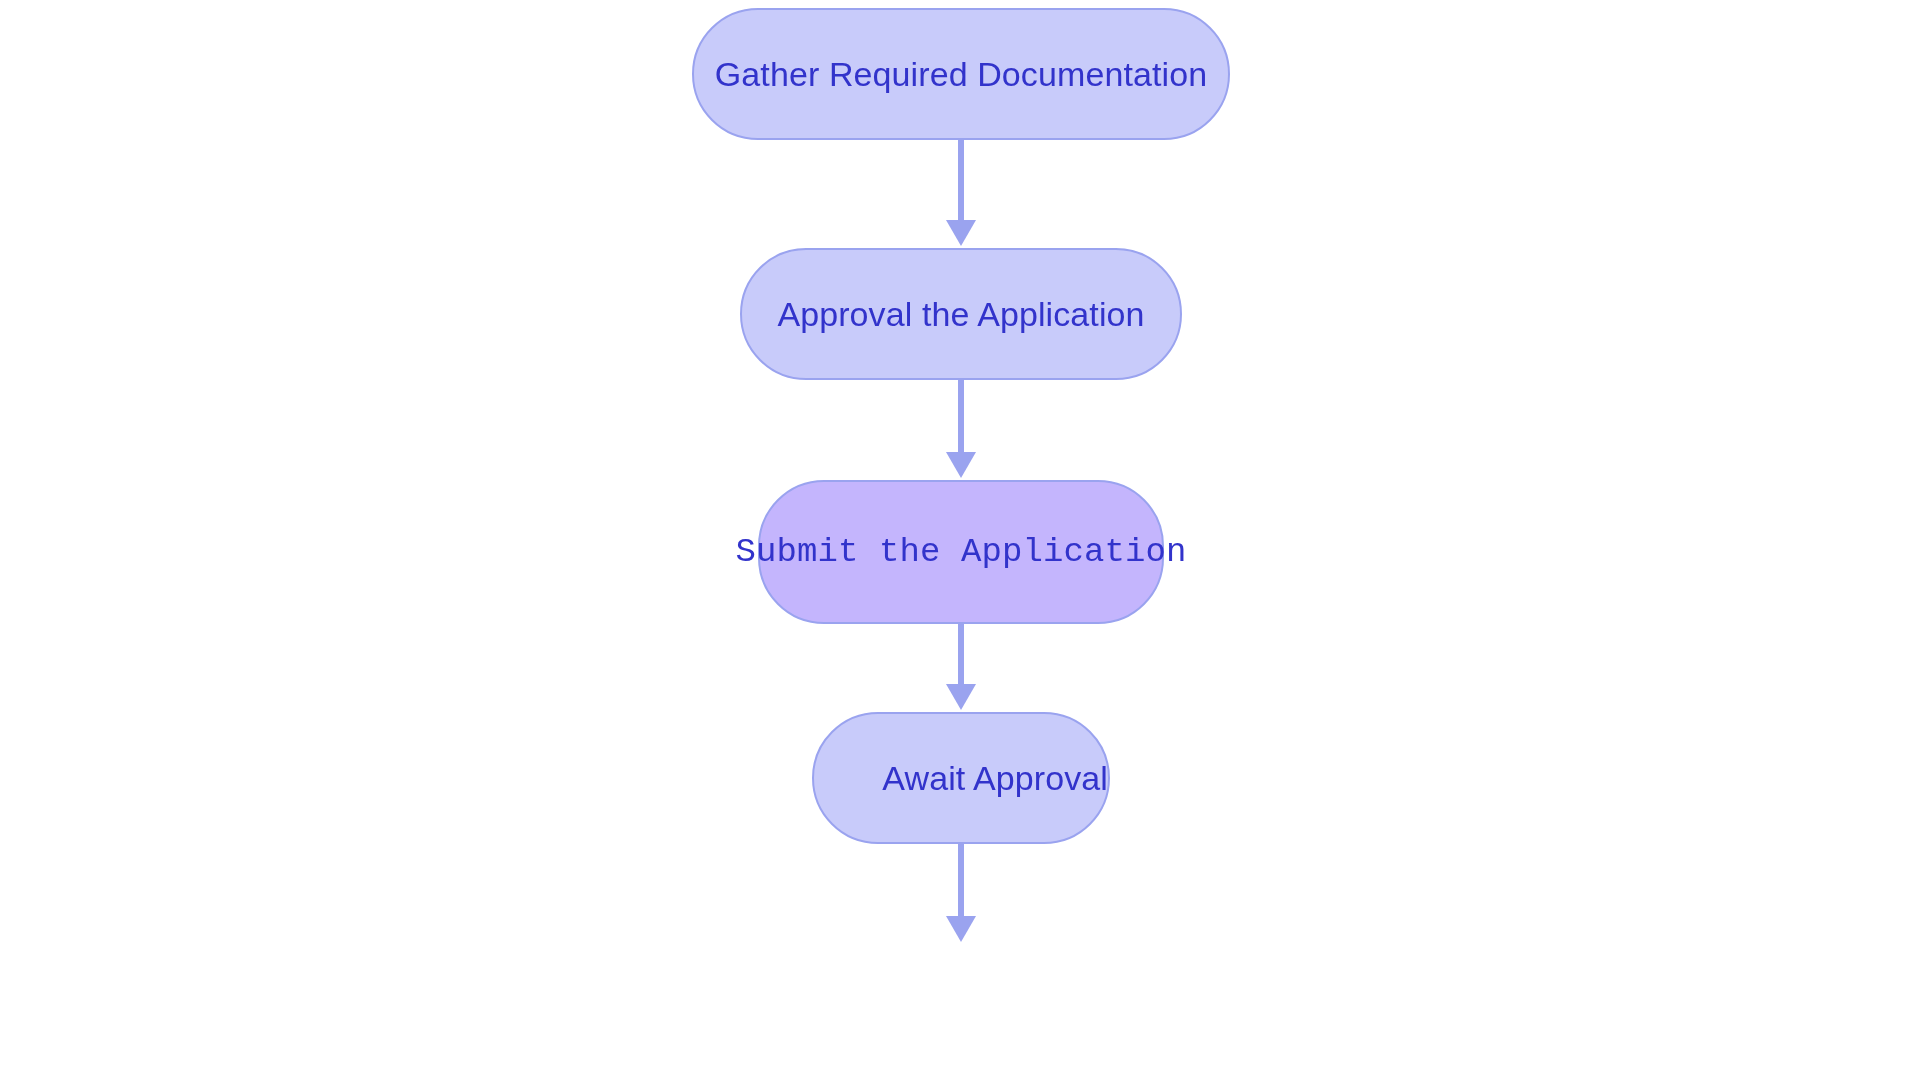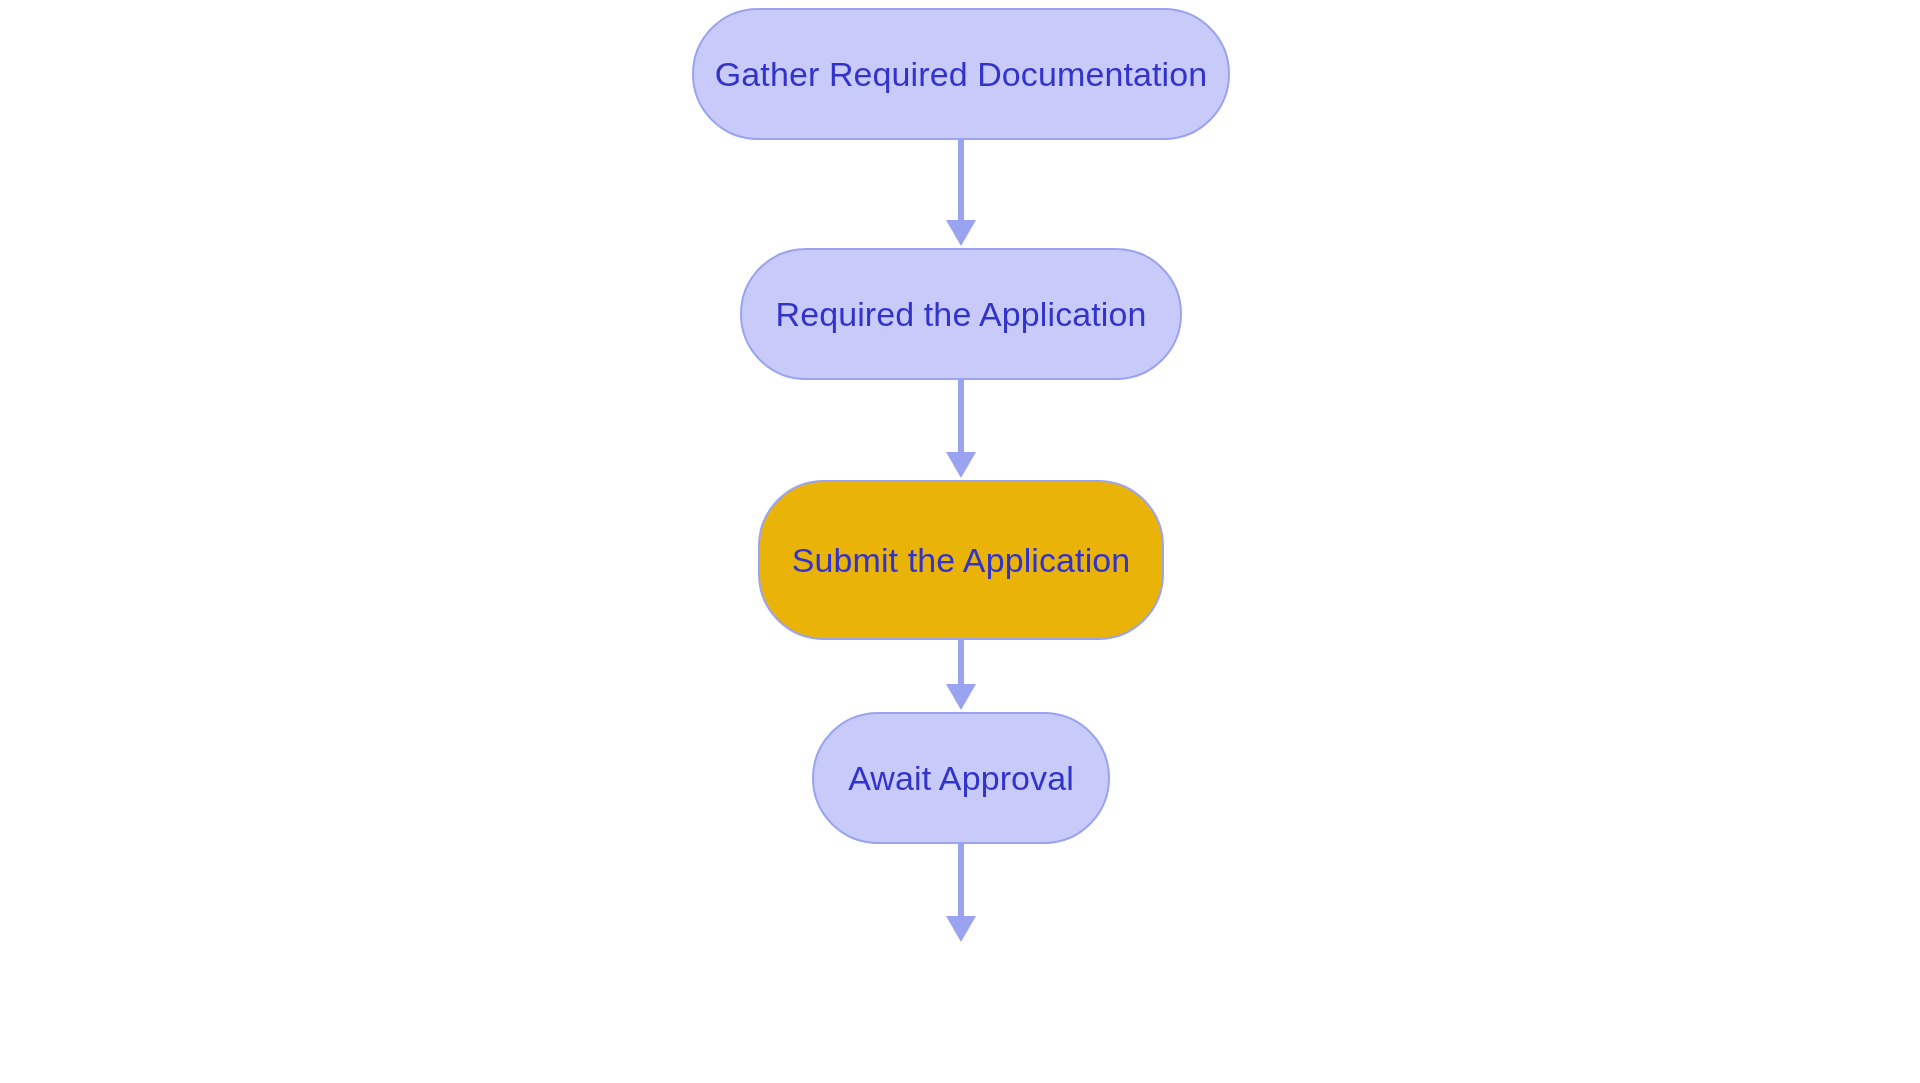--- a/index.html
+++ b/index.html
@@ -82,25 +82,25 @@
         <line x1="15" y1="0" x2="15" y2="72" stroke="#9aa3ef" stroke-width="6"></line>
         <polygon points="0,72 30,72 15,98" fill="#9aa3ef"></polygon>
       </svg>
     </div>
 
   <div class="flow-node" id="node-0" style="left: 692px; top: 8px; width: 538px; height: 132px; border-radius: 66px; font-size: 34px; background: rgb(200, 203, 250); border-color: rgb(154, 163, 239); color: rgb(50, 51, 203);">
     <span class="node-label">Gather Required Documentation</span>
   </div>
 
   <div class="flow-node" id="node-1" style="left: 740px; top: 248px; width: 442px; height: 132px; border-radius: 66px; font-size: 34px; background: rgb(200, 203, 250); border-color: rgb(154, 163, 239); color: rgb(50, 51, 203);">
-    <span class="node-label">Required the Application</span>
+    <span class="node-label">Approval the Application</span>
   </div>
 
-  <div class="flow-node" id="node-2" style="left: 758px; top: 480px; width: 406px; height: 160px; border-radius: 66px; font-size: 34px; background: #eab308; border-color: rgb(154, 163, 239); color: rgb(50, 51, 203);">
+  <div class="flow-node" id="node-2" style="left: 758px; top: 480px; width: 406px; height: 144px; border-radius: 66px; font-size: 34px; background: #c4b5fd; border-color: rgb(154, 163, 239); color: rgb(50, 51, 203); font-family: Liberation Mono, monospace;">
     <span class="node-label">Submit the Application</span>
   </div>
 
-  <div class="flow-node" id="node-3" style="left: 812px; top: 712px; width: 298px; height: 132px; border-radius: 66px; font-size: 34px; background: rgb(200, 203, 250); border-color: rgb(154, 163, 239); color: rgb(50, 51, 203);">
+  <div class="flow-node" id="node-3" style="left: 812px; top: 712px; width: 298px; height: 132px; border-radius: 66px; font-size: 34px; background: rgb(200, 203, 250); border-color: rgb(154, 163, 239); color: rgb(50, 51, 203); justify-content: flex-end;">
     <span class="node-label">Await Approval</span>
   </div>
 
 
 </div>
 
 </body></html>

